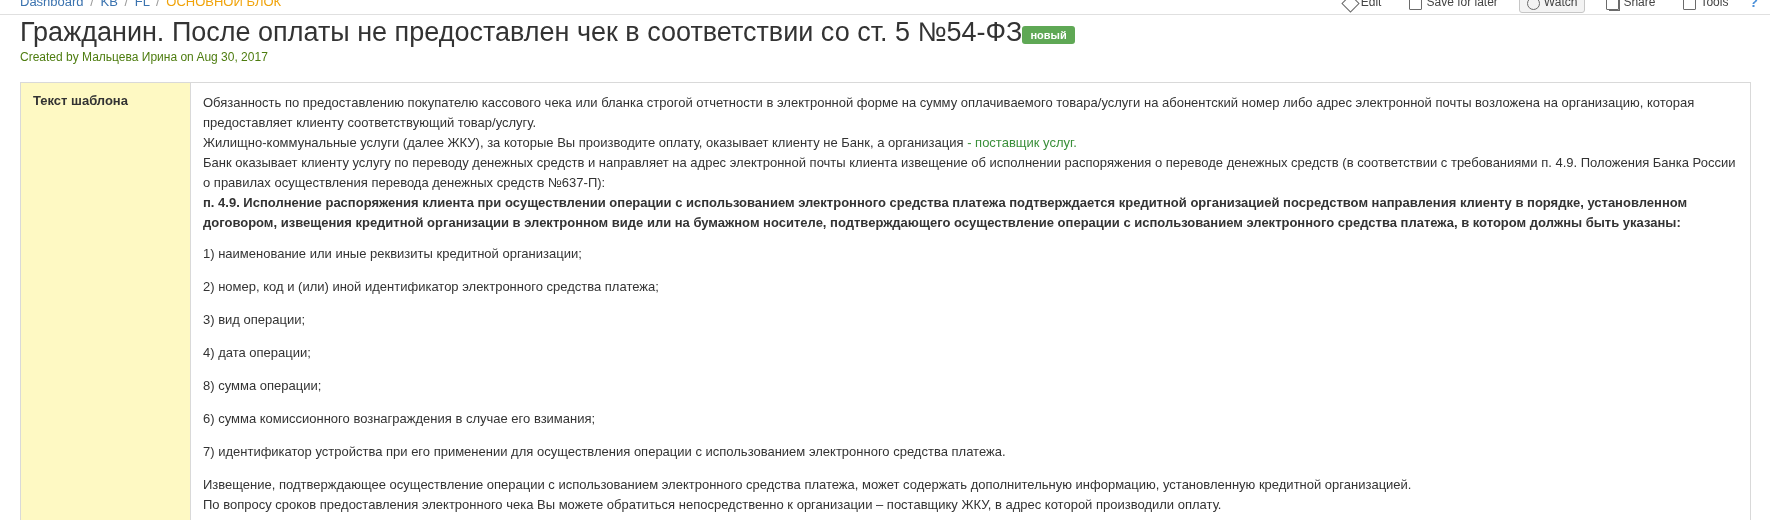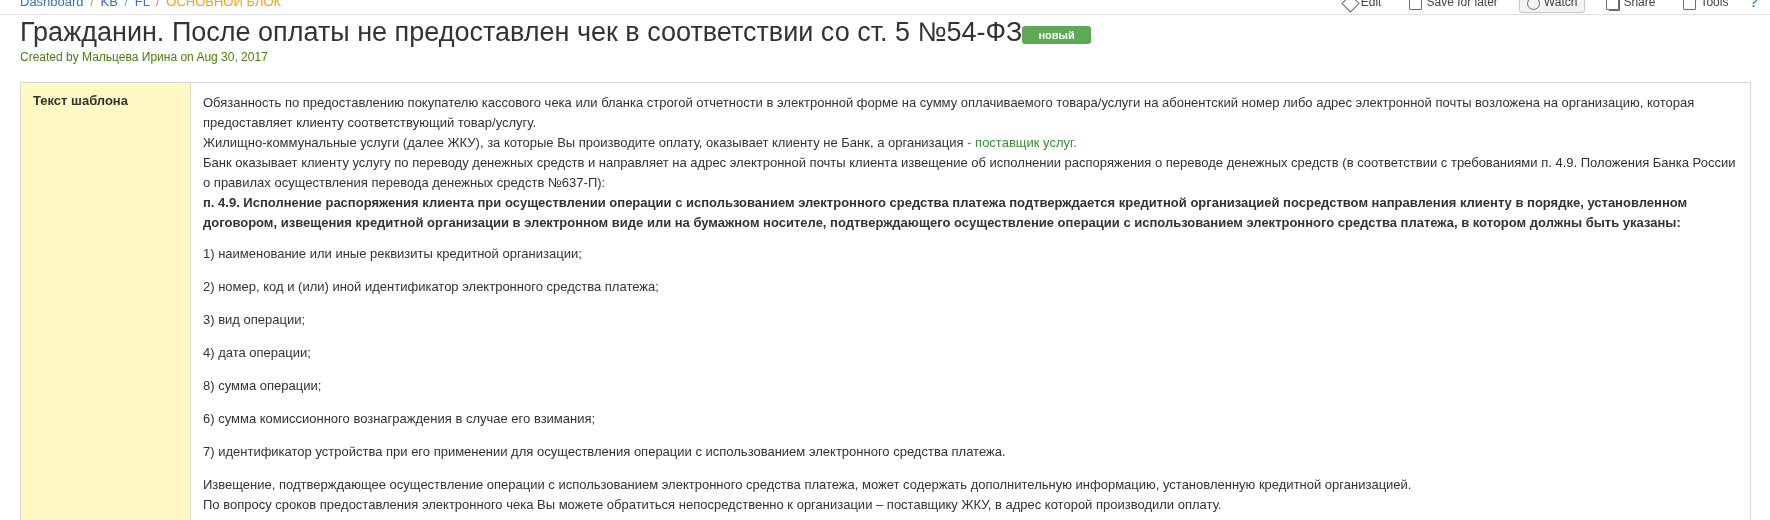--- a/index.html
+++ b/index.html
@@ -102,21 +102,21 @@
     color: #333333;
     line-height: 32px;
   }
   .badge-new {
     display: inline-block;
     background: #5fa855;
     color: #ffffff;
     font-size: 11px;
     font-weight: bold;
     border-radius: 3px;
-    padding: 3px 16px;
+    padding: 3px 8px;
     position: relative;
     top: 3px;
   }
   .created-line {
     position: absolute;
     left: 20px;
     top: 50px;
     font-size: 12px;
     color: #4d7c0f;
   }

